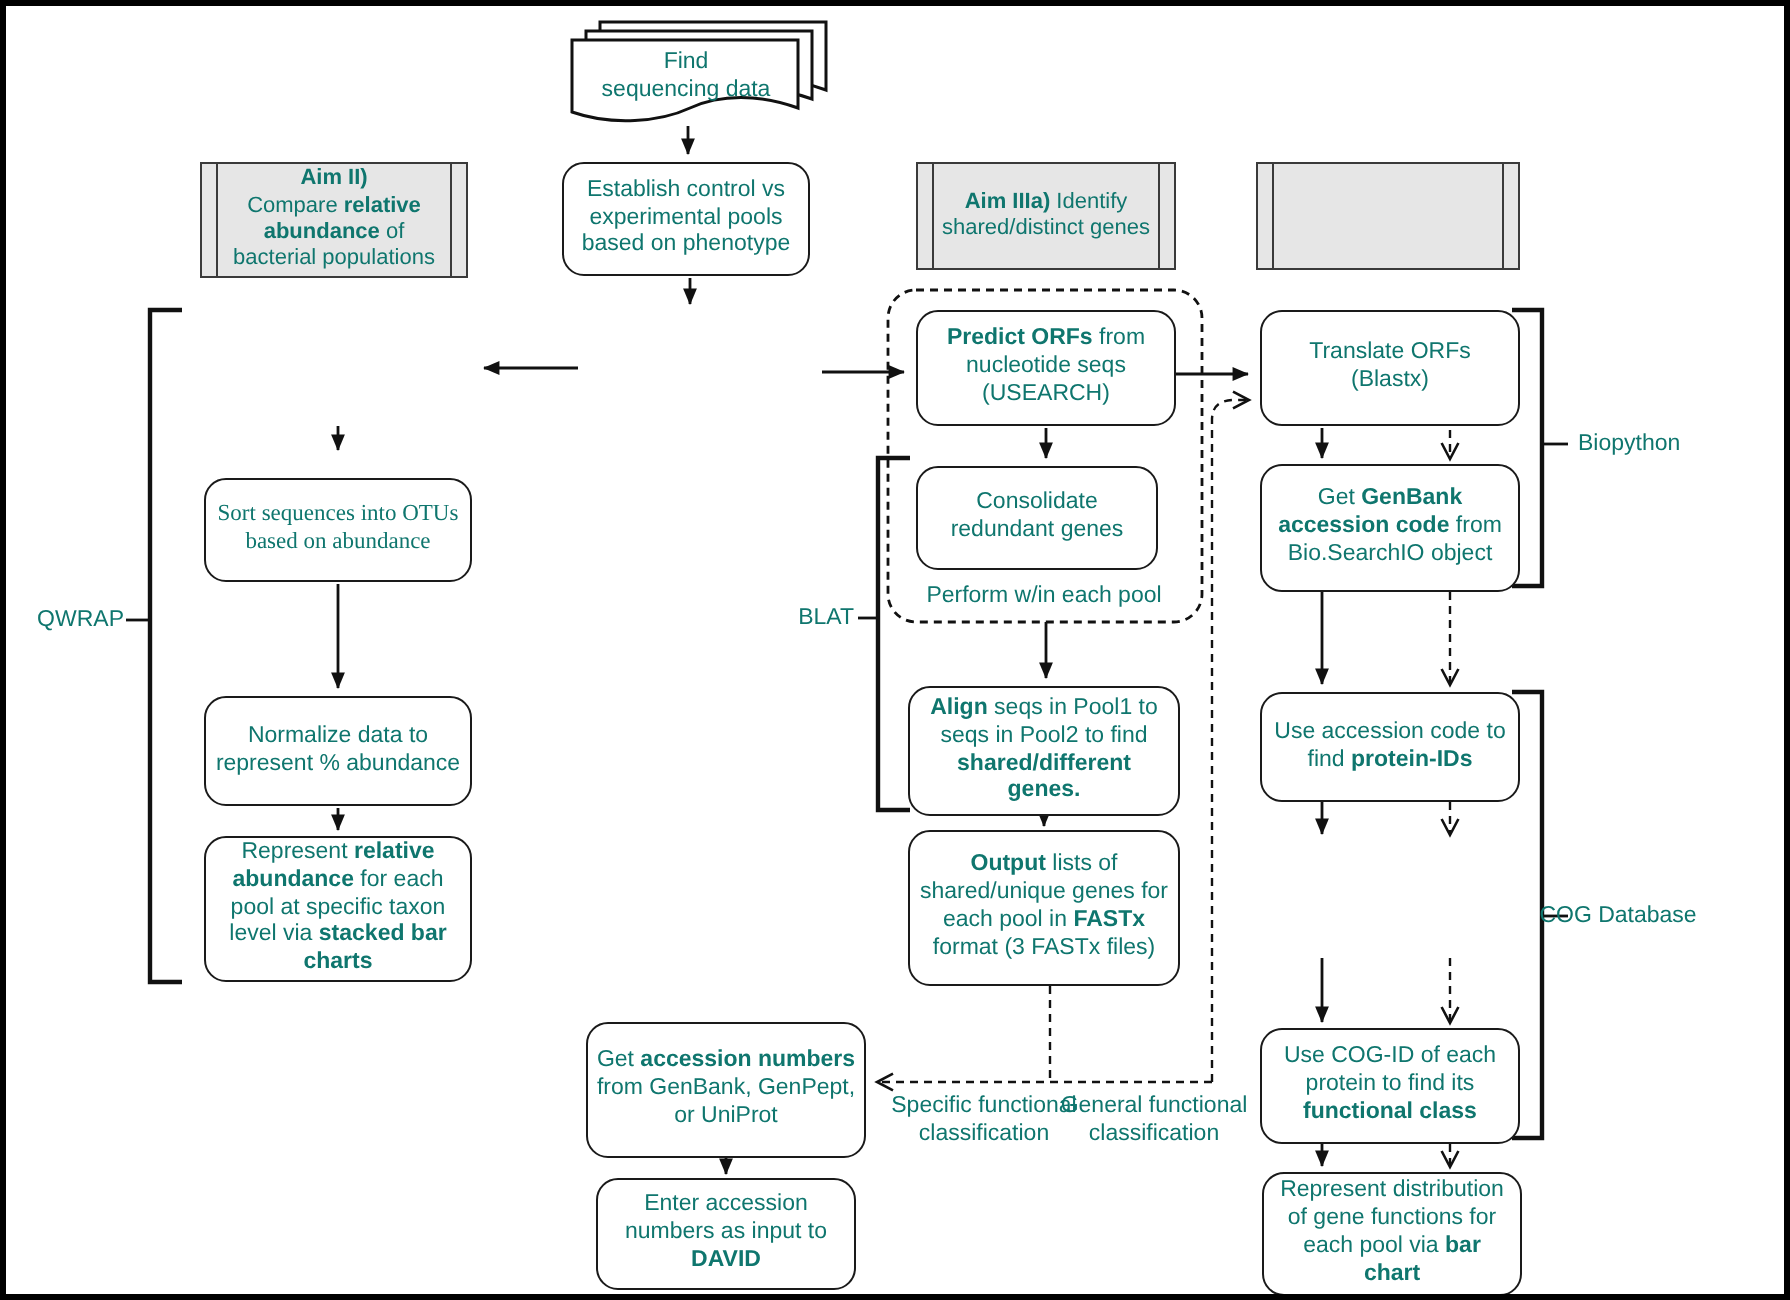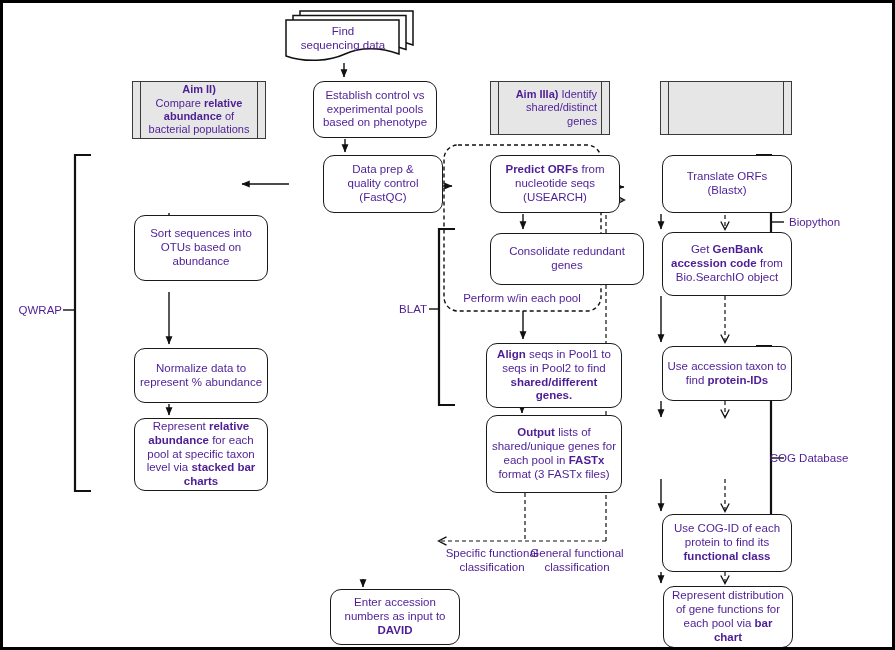--- a/index.html
+++ b/index.html
@@ -1,26 +1,26 @@
 <!DOCTYPE html>
 <html><head>
 <meta charset="utf-8">
 <style>
   html,body{margin:0;padding:0;background:#fff;}
   #canvas{
     position:relative;width:895px;height:650px;box-sizing:border-box;
     border:3px solid #000;background:#fff;overflow:hidden;
-    font-family:"Liberation Sans","DejaVu Sans",sans-serif;color:#4c1d95;
+    font-family:"Liberation Sans","DejaVu Sans",sans-serif;color:#0f766e;
   }
   #wires{position:absolute;left:0;top:0;width:895px;height:650px;pointer-events:none;}
   .node{
     position:absolute;box-sizing:border-box;background:#fff;
     border:1.5px solid #1a1a1a;border-radius:11px;
     display:flex;flex-direction:column;align-items:center;justify-content:center;
-    text-align:center;font-size:11.5px;line-height:1.2;padding:2px 4px;z-index:2;margin-left:32px;
+    text-align:center;font-size:11.5px;line-height:1.2;padding:2px 4px;z-index:2;
   }
   .aim{
     border-radius:0;background:#e6e6e6;border:1.5px solid #3a3a3a;
     font-size:11px;line-height:1.22;padding:2px 12px;
   }
   .aim .bar{position:absolute;top:-1px;bottom:-1px;width:0;border-left:1.5px solid #3a3a3a;}
   .aim .bar.l{left:7px}.aim .bar.r{right:7px}
   .b{font-weight:bold;}
   .lbl{
     position:absolute;font-size:11.5px;line-height:1.22;z-index:2;
@@ -103,73 +103,73 @@
     <span>Find</span><br>
     <span>sequencing data</span>
   </div>
 
   <div class="node aim" style="left:97px;top:78px;width:134px;height:58px;">
     <span class="bar l"></span>
     <span class="bar r"></span>
     <div class="b">Aim II)</div>
     <div><span>Compare </span><span class="b">relative abundance</span><span> of bacterial populations</span></div>
   </div>
-  <div class="node aim" style="left:455px;top:78px;width:120px;height:54px;text-align:right;">
+  <div class="node aim" style="left:455px;top:78px;width:130px;height:54px;">
     <span class="bar l"></span>
     <span class="bar r"></span>
     <div><span class="b">Aim IIIa)</span><span> Identify shared/distinct genes</span></div>
   </div>
   <div class="node aim" style="left:625px;top:78px;width:132px;height:54px;">
     <span class="bar l"></span>
     <span class="bar r"></span>
   </div>
 
   <div class="node" style="left:278px;top:78px;width:124px;height:57px;">
     <span>Establish control vs experimental pools based on phenotype</span>
   </div>
-  <div class="node" style="left:288px;top:152px;width:120px;height:58px;padding:2px 13px;">
-    <span>Data prep &amp; quality control (FastQC)</span>
-  </div>
 
-  <div class="node" style="left:99px;top:212px;width:134px;height:66px;">
+  <div class="node" style="left:99px;top:236px;width:134px;height:52px;font-family:Liberation Serif, serif;">
     <span>Sort sequences into OTUs based on abundance</span>
   </div>
   <div class="node" style="left:99px;top:345px;width:134px;height:55px;">
     <span>Normalize data to represent % abundance</span>
   </div>
   <div class="node" style="left:99px;top:415px;width:134px;height:73px;">
     <span><span>Represent </span><span class="b">relative abundance</span><span> for each pool at specific taxon level via </span><span class="b">stacked bar charts</span></span>
   </div>
 
   <div class="node" style="left:455px;top:152px;width:130px;height:58px;">
     <span><span class="b">Predict ORFs</span><span> from nucleotide seqs (USEARCH)</span></span>
   </div>
-  <div class="node" style="left:455px;top:230px;width:154px;height:52px;align-items:flex-end;">
+  <div class="node" style="left:455px;top:230px;width:121px;height:52px;align-items:flex-end;">
     <span>Consolidate redundant genes</span>
   </div>
   <div class="lbl" style="left:444px;top:288px;width:150px;">Perform w/in each pool</div>
   <div class="node" style="left:451px;top:340px;width:136px;height:65px;">
     <span><span class="b">Align</span><span> seqs in Pool1 to seqs in Pool2 to find </span><span class="b">shared/different genes.</span></span>
   </div>
   <div class="node" style="left:451px;top:412px;width:136px;height:78px;">
     <span><span class="b">Output</span><span> lists of shared/unique genes for each pool in </span><span class="b">FASTx</span><span> format (3 FASTx files)</span></span>
   </div>
 
+  <div class="node" style="left:290px;top:508px;width:140px;height:68px;">
+    <span><span>Get </span><span class="b">accession numbers</span><span> from GenBank, GenPept, or UniProt</span></span>
+  </div>
   <div class="node" style="left:295px;top:586px;width:130px;height:56px;">
     <span><span>Enter accession numbers as input to </span><span class="b">DAVID</span></span>
   </div>
 
   <div class="node" style="left:627px;top:152px;width:130px;height:58px;">
     <span>Translate ORFs (Blastx)</span>
   </div>
   <div class="node" style="left:627px;top:229px;width:130px;height:64px;">
     <span><span>Get </span><span class="b">GenBank accession code</span><span> from Bio.SearchIO object</span></span>
   </div>
   <div class="node" style="left:627px;top:343px;width:130px;height:55px;">
-    <span><span>Use accession taxon to find </span><span class="b">protein-IDs</span></span>
+    <span><span>Use accession code to find </span><span class="b">protein-IDs</span></span>
   </div>
   <div class="node" style="left:627px;top:511px;width:130px;height:58px;">
     <span><span>Use COG-ID of each protein to find its </span><span class="b">functional class</span></span>
   </div>
   <div class="node" style="left:628px;top:583px;width:130px;height:62px;">
     <span><span>Represent distribution of gene functions for each pool via </span><span class="b">bar chart</span></span>
   </div>
 
   <div class="lbl" style="left:4px;top:300px;width:55px;text-align:right;">QWRAP</div>
   <div class="lbl" style="left:386px;top:299px;width:38px;text-align:right;">BLAT</div>

